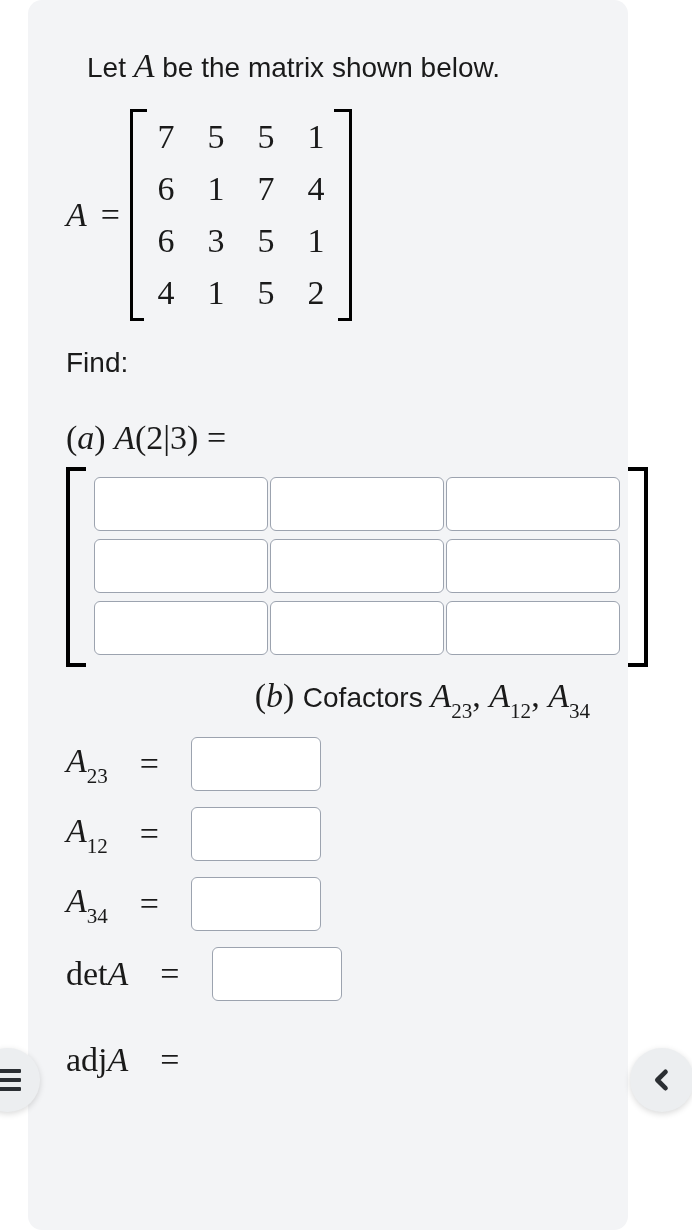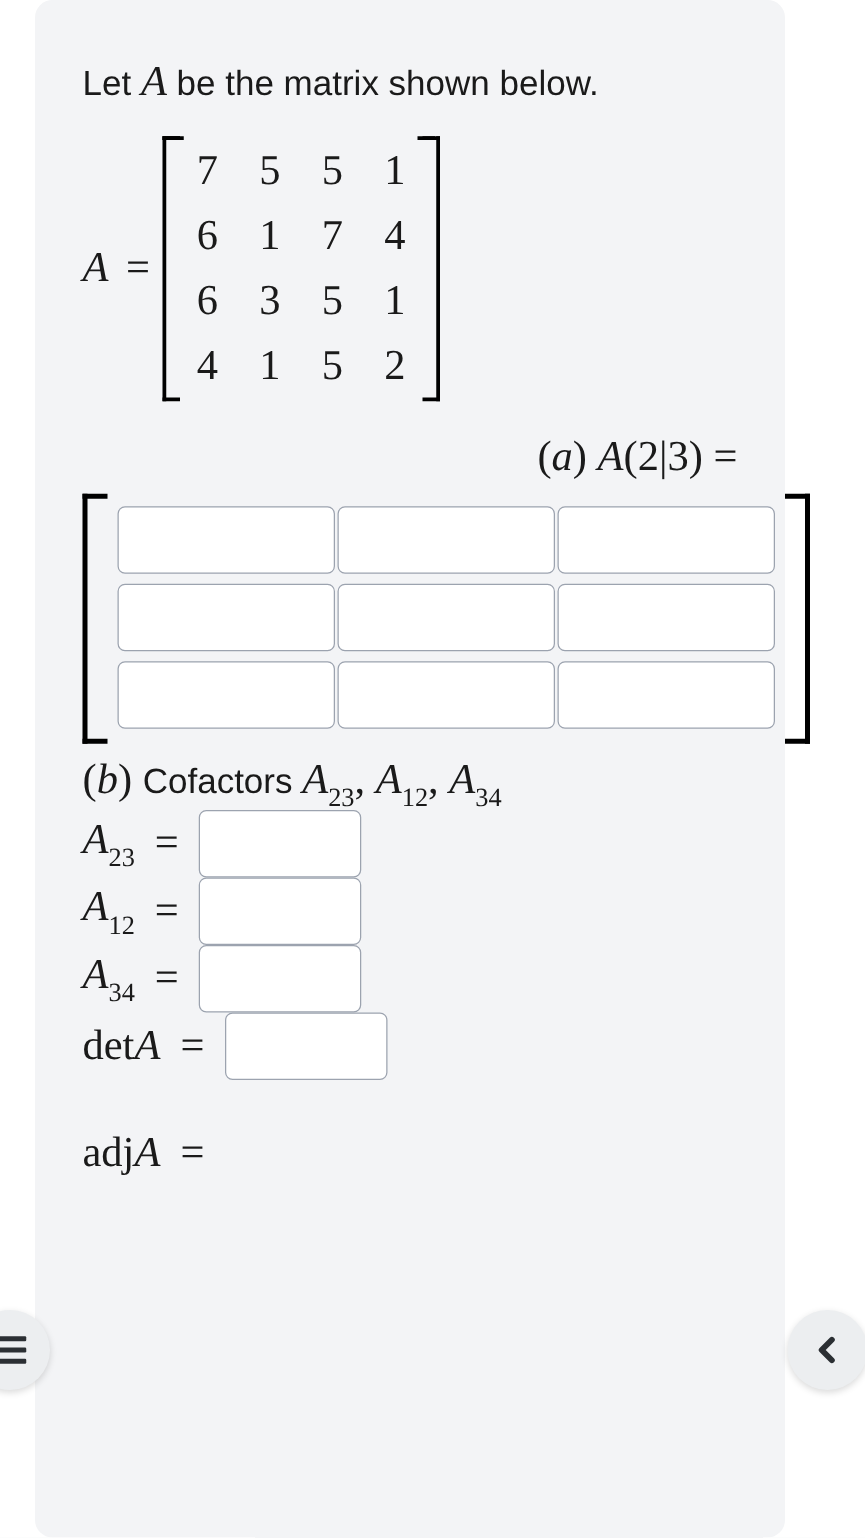--- a/index.html
+++ b/index.html
@@ -17,20 +17,21 @@
     width: 600px;
     min-height: 1230px;
     background: #f3f4f6;
     border-radius: 14px;
     padding: 40px 38px 40px 38px;
     color: #1a1a1a;
   }
   .text-line {
     font-size: 28px;
     line-height: 1.5;
+    margin-left: 21px;
   }
   .serif { font-family: "Times New Roman", Times, serif; }
   .ital { font-style: italic; }
   .matrix-wrap {
     display: flex; align-items: center;
     margin: 18px 0 26px 0;
   }
   .eqlabel {
     font-family: "Times New Roman", Times, serif;
     font-style: italic;
@@ -65,21 +66,20 @@
   .mat4 .bl { bottom:0; left:-3px; }
   .mat4 .br { bottom:0; right:-3px; }
   .mat4 span.cell {
     display:flex; align-items:center; justify-content:center;
   }
   .find { font-size: 28px; margin-bottom: 40px; }
   .part {
     font-family: "Times New Roman", Times, serif;
     font-size: 34px;
     margin: 18px 0 10px 0;
-    text-align: right;
   }
   .part .lbl { font-style: italic; }
   .sub { font-size: 0.62em; vertical-align: sub; position: relative; top: 0.15em;}
   .sup { font-size: 0.62em; vertical-align: super; position: relative; top: -0.2em;}
   .input-matrix {
     position: relative;
     margin: 6px 0 6px 0;
     padding: 10px 0;
   }
   .input-matrix .lb, .input-matrix .rb {
@@ -101,30 +101,31 @@
     border-radius: 6px;
     background: #fff;
     font-size: 22px;
     padding: 0 10px;
     font-family: Arial, sans-serif;
   }
   .cof-row {
     display: flex; align-items: center;
     font-family: "Times New Roman", Times, serif;
     font-size: 34px;
-    margin: 0 0;
-    gap: 16px;
+    margin: 16px 0;
+    gap: 32px;
   }
   .cof-row .ans-input { width: 130px; }
   .cof-label { font-style: italic; }
   .mixed { font-family: "Times New Roman", Times, serif; font-size: 34px; }
   .mixed .roman { font-family: Arial, sans-serif; font-size: 28px; }
   .question-b {
     font-family: "Times New Roman", Times, serif; font-size: 34px;
     margin-top: 10px;
+    text-align: right;
   }
   .question-b .roman { font-family: Arial, sans-serif; font-size: 28px; }
 
   
   .side-btn {
     position: absolute;
     width: 64px; height: 64px;
     border-radius: 50%;
     background: #eceef0;
     display:flex; align-items:center; justify-content:center;
@@ -166,20 +167,21 @@
       <span class="cell">3</span>
       <span class="cell">5</span>
       <span class="cell">1</span>
       <span class="cell">4</span>
       <span class="cell">1</span>
       <span class="cell">5</span>
       <span class="cell">2</span>
     </div>
   </div>
 
+  <div class="find">Find:</div>
 
   <div class="part">
     <span>(</span><span class="lbl">a</span><span>) </span>
     <span class="ital">A</span><span>(2|3) =</span>
   </div>
   <div class="input-matrix" style="height:200px">
     <div class="lb"></div>
     <div class="rb"></div>
     <div class="input-grid">
       <input class="ans-input" style="">

